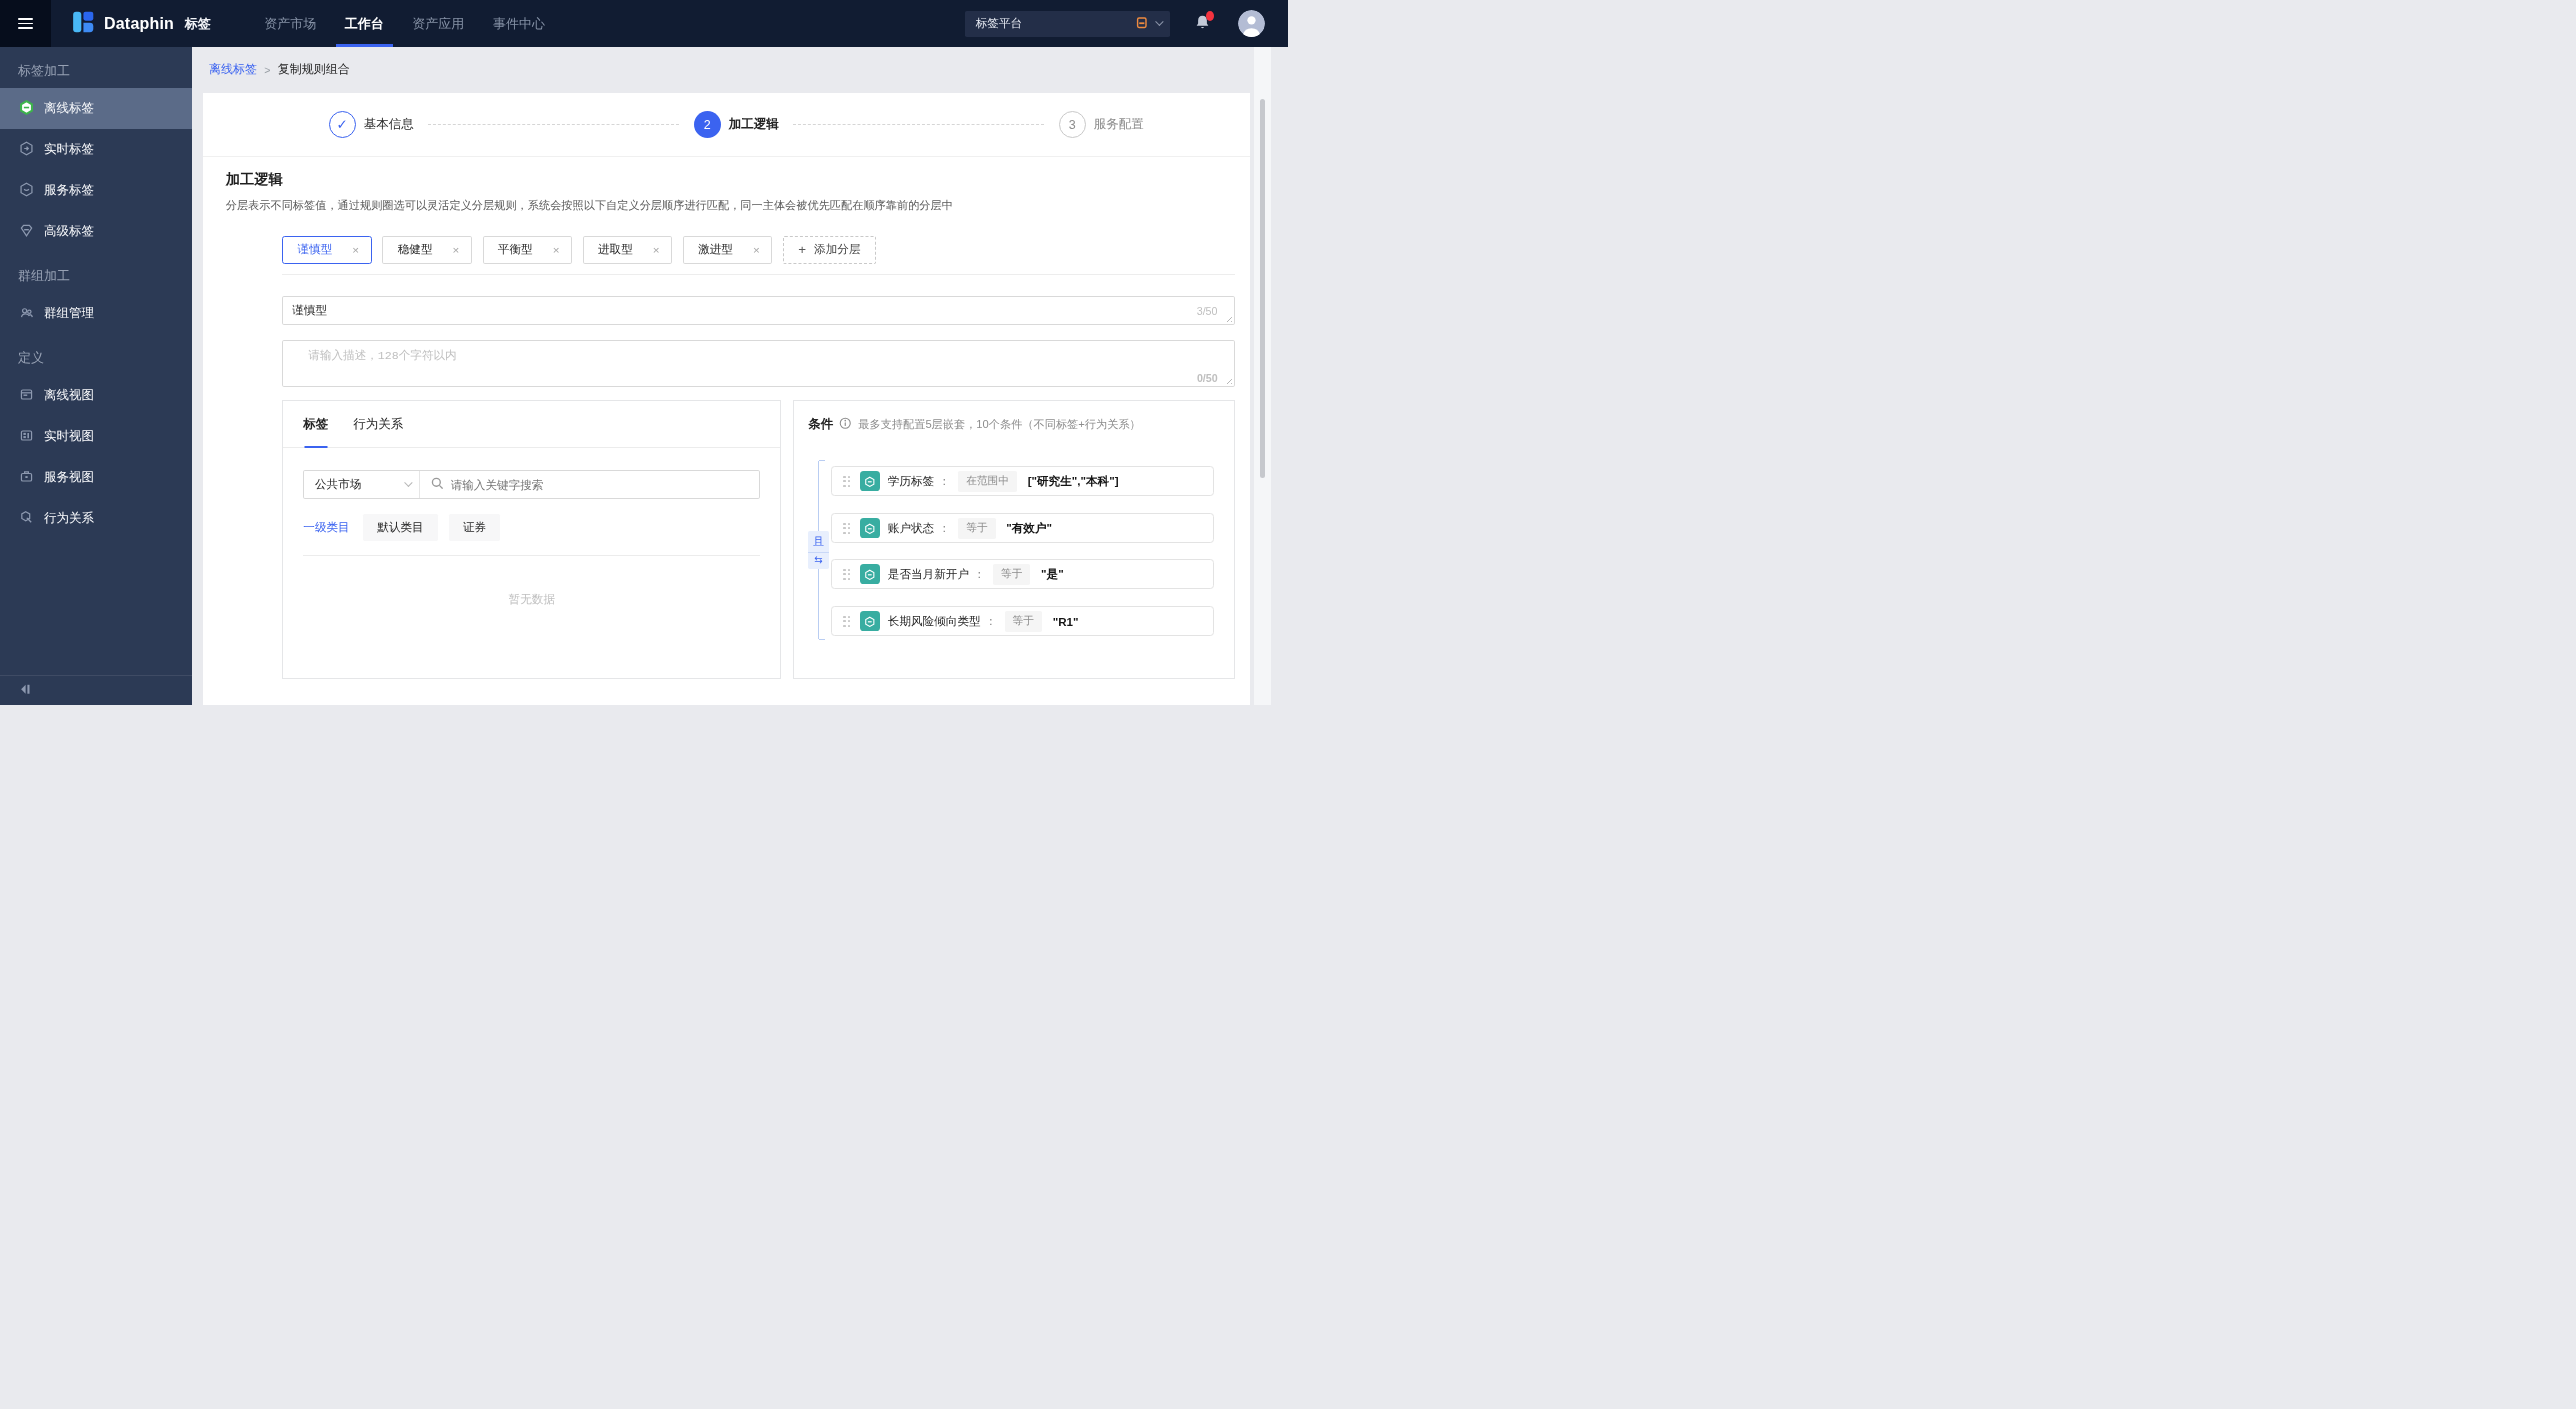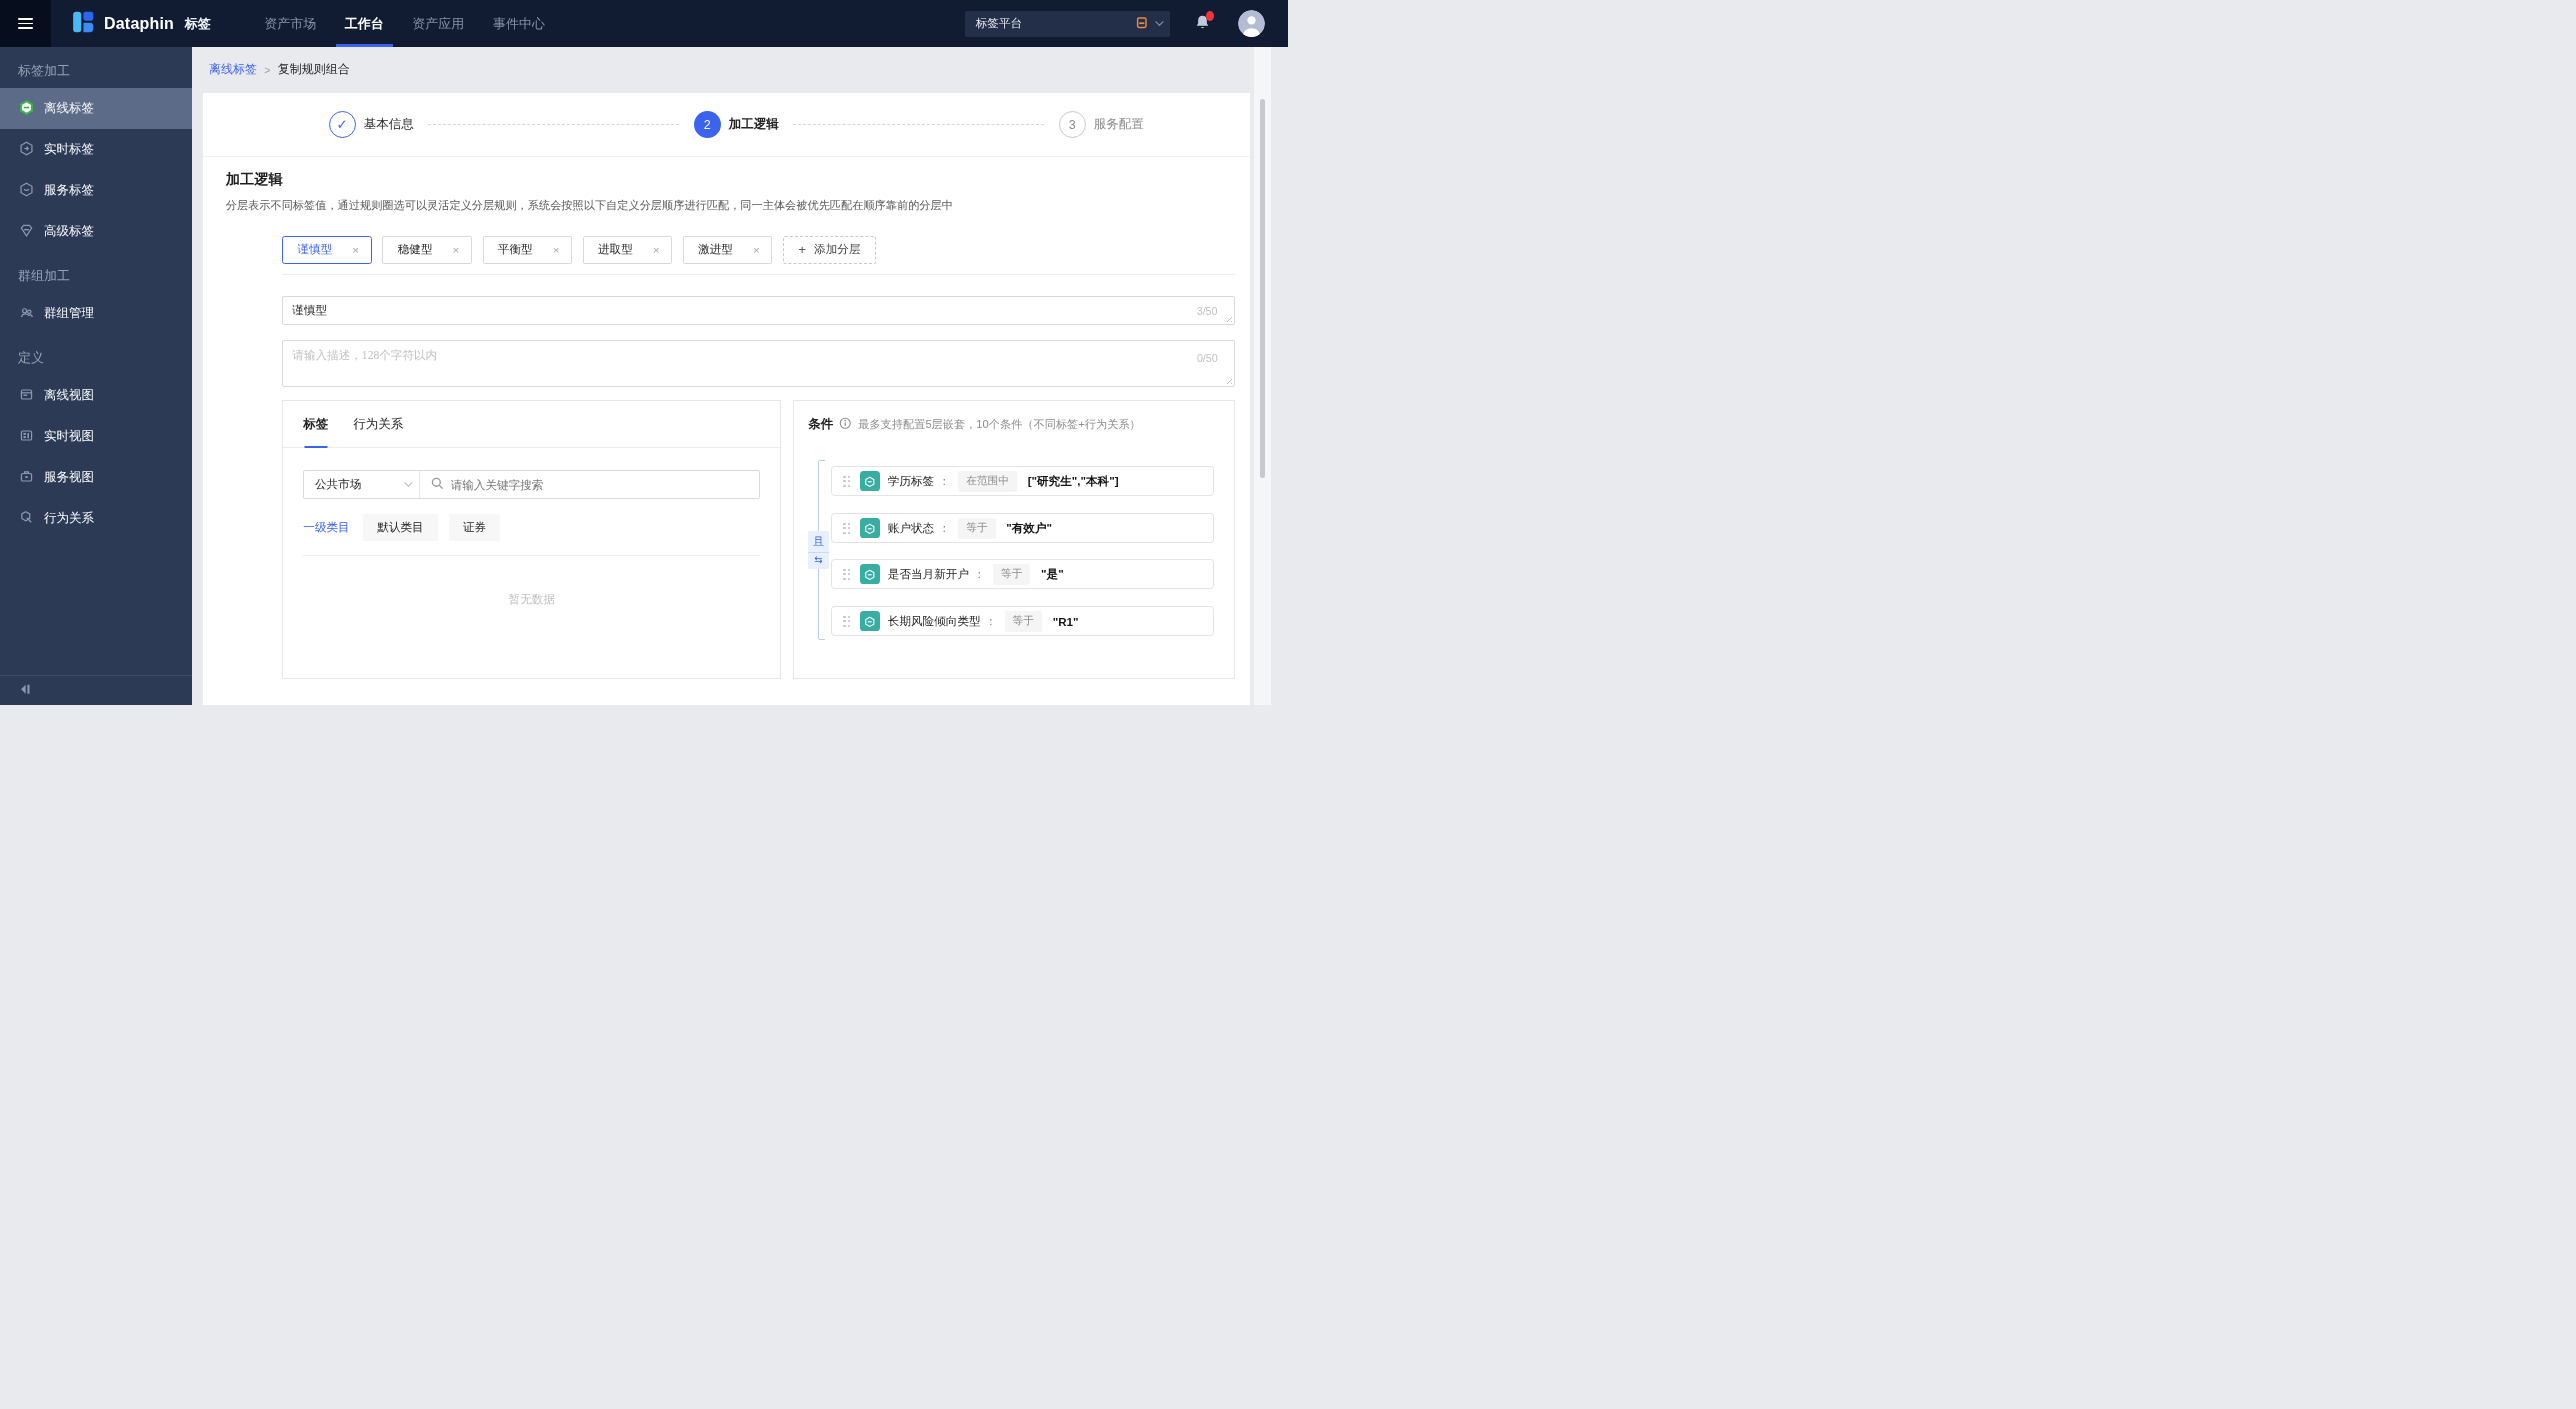--- a/index.html
+++ b/index.html
@@ -67,23 +67,23 @@
   .chip.add { border:0.9px dashed #c9c9c9; gap:8px; padding:0 14.3px; color:#3f3f3f; }
   .chip.add .plus { font-size:13.4px; color:#595959; }
 
   .text-field { position:relative; margin-top:21.5px; height:29px; border:0.9px solid #d9d9d9; border-radius:1.8px; display:flex; align-items:center; padding:0 9px; }
   .text-field input { flex:1; border:0; outline:0; background:transparent; font-size:11.6px; color:#262626; font-family:inherit; }
   .counter { font-size:10.7px; color:#bfbfbf; margin:0 7.2px; }
   .resize-corner { position:absolute; right:1.8px; bottom:1.8px; width:8px; height:8px; cursor:nwse-resize;
      clip-path:polygon(100% 0,100% 100%,0 100%);
      background:repeating-linear-gradient(135deg,#ffffff 0 1.8px,#b5b5b5 1.8px 2.7px); }
   .textarea-field { position:relative; margin-top:15px; height:47px; border:0.9px solid #d9d9d9; border-radius:1.8px; padding:7.2px 9px; }
-  .textarea-field textarea { width:100%; height:23px; border:0; outline:0; resize:none; background:transparent; font-size:11.6px; color:#262626; font-family:Liberation Serif, serif; }
+  .textarea-field textarea { width:100%; height:23px; border:0; outline:0; resize:none; background:transparent; font-size:11.6px; color:#262626; font-family:Liberation Mono, monospace;margin-left:16px; }
   .textarea-field textarea::placeholder, .text-field input::placeholder { color:#c0c0c0; }
-  .counter-br { position:absolute; right:16px; bottom:22px; font-size:10.7px; color:#bfbfbf; }
+  .counter-br { position:absolute; right:16px; bottom:2px; font-size:10.7px; color:#bfbfbf;font-weight:bold; }
 
   
   .panels { display:flex; gap:11.6px; margin-top:13.4px; height:279px; }
   .panel { background:#fff; border:0.9px solid #e5e6e8; }
   .left-panel { width:499px; flex-shrink:0; }
   .right-panel { flex:1; position:relative; }
 
   .tab-bar { height:47px; border-bottom:0.9px solid #ececec; display:flex; gap:25px; padding:0 20px; }
   .tab { display:flex; align-items:center; font-size:12.5px; color:#262626; position:relative; cursor:pointer; }
   .tab.active { font-weight:700; }

